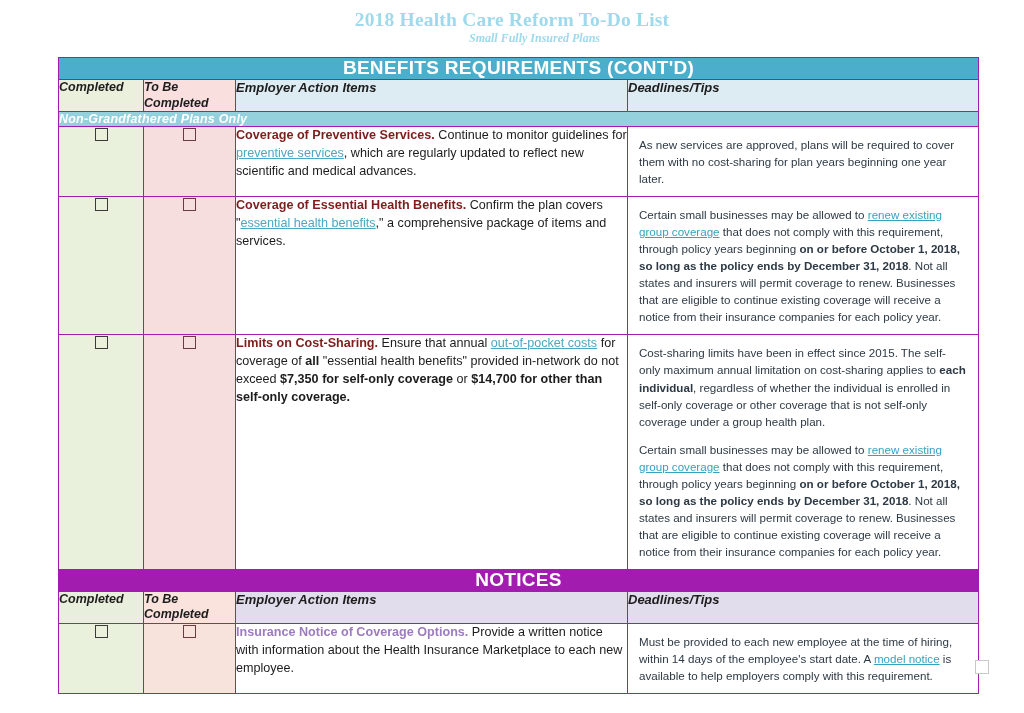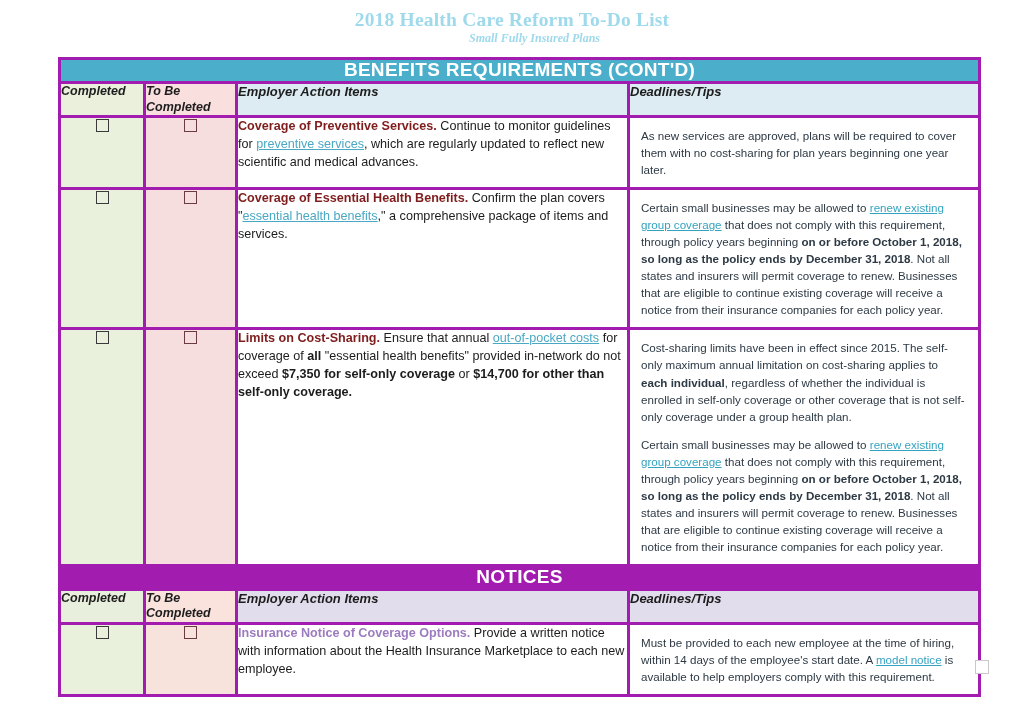--- a/index.html
+++ b/index.html
@@ -46,21 +46,21 @@
     left: 58px;
     top: 57px;
     width: 920px;
   }
   table.todo {
     width: 920px;
     border-collapse: collapse;
     table-layout: fixed;
   }
   table.todo td, table.todo th {
-    border: 3px solid #a21caf;
+    border: 1px solid #a21caf;
     padding: 0;
     vertical-align: top;
   }
 
   
   col.c-done   { width: 85px; }
   col.c-tobe   { width: 92px; }
   col.c-action { width: 392px; }
   col.c-dead   { width: 351px; }
 
@@ -197,20 +197,23 @@
           <span>Completed</span>
         </td>
         <td class="colhead blue">
           <span class="big">Employer Action Items</span>
         </td>
         <td class="colhead blue">
           <span class="big">Deadlines/Tips</span>
         </td>
       </tr>
 
+      <tr>
+        <td colspan="4" class="subband">Non-Grandfathered Plans Only</td>
+      </tr>
 
       <tr>
         <td class="chk-done">
           <span class="checkbox"></span>
         </td>
         <td class="chk-tobe">
           <span class="checkbox pink"></span>
         </td>
         <td class="body-cell">
           <div class="act-text">

